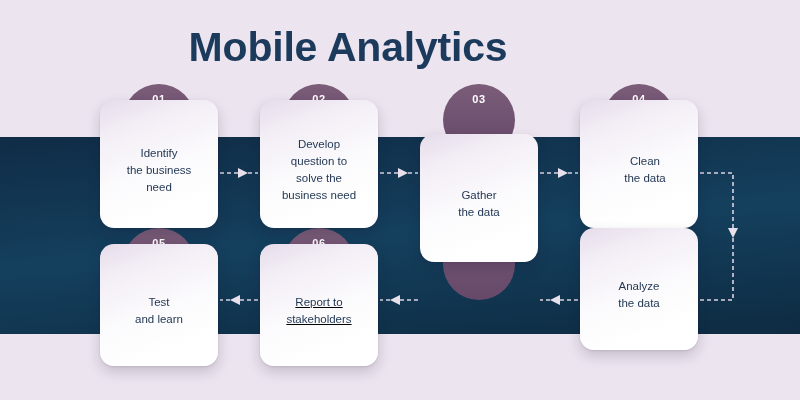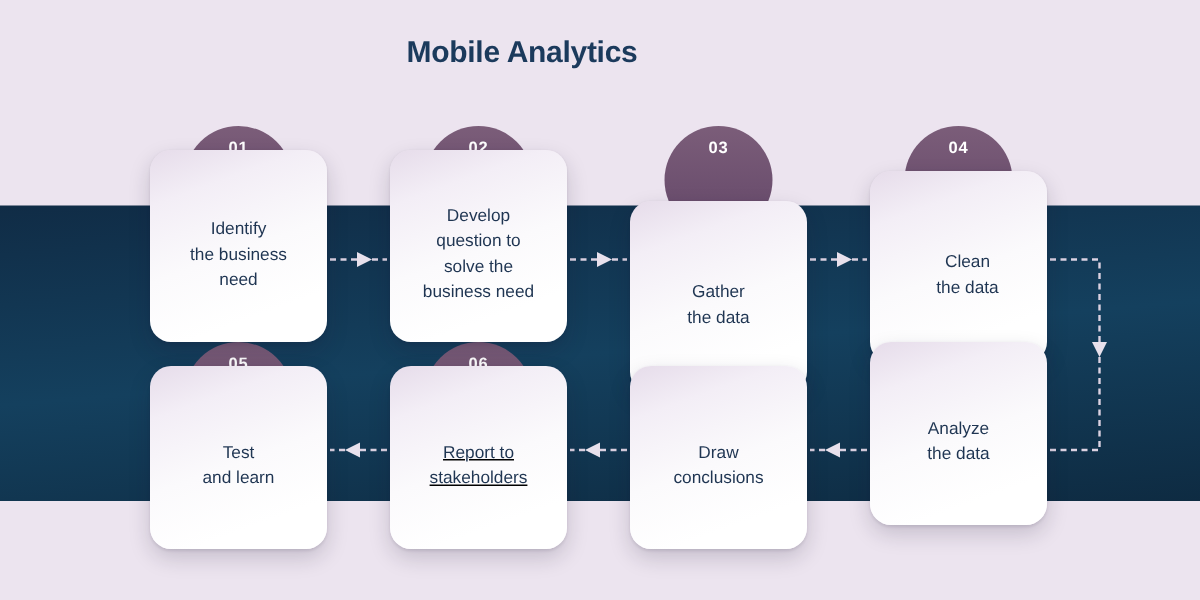--- a/index.html
+++ b/index.html
@@ -34,21 +34,21 @@
     background: linear-gradient(180deg, #0f2c47 0%, #143busy 0%, #123a56 45%, #0f3048 100%);
     background: linear-gradient(175deg, #102c46 0%, #14405e 50%, #0e2b42 100%);
   }
 
   .title {
     position: absolute;
     left: 0;
     top: 24px;
     width: 696px;
     text-align: center;
-    font-size: 20px;
+    font-size: 41px;
     font-weight: 700;
     letter-spacing: -0.2px;
     color: #1b3a5c;
   }
 
   
   .connectors {
     position: absolute;
     left: 0; top: 0;
     width: 800px; height: 400px;
@@ -164,35 +164,31 @@
   <div class="card" style="left:260px; top:100px;">
     <div class="card-text">Develop
 question to
 solve the
 business need</div>
   </div>
   <div class="card" style="left:420px; top:100px;margin-top:34px;">
     <div class="card-text">Gather
 the data</div>
   </div>
-  <div class="card" style="left:580px; top:114px;padding-left:12px;">
+  <div class="card" style="left:580px; top:100px;padding-left:12px;">
     <div class="card-text">Clean
 the data</div>
   </div>
 
   <div class="card row2" style="left:100px; top:244px;">
     <div class="card-text">Test
 and learn</div>
   </div>
   <div class="card row2" style="left:260px; top:244px;text-decoration:underline;">
     <div class="card-text">Report to
 stakeholders</div>
   </div>
-  <div class="card row2" style="left:420px; top:244px;">
-    <div class="card-text">Draw
-conclusions</div>
-  </div>
   <div class="card row2" style="left:580px; top:228px;">
     <div class="card-text">Analyze
 the data</div>
   </div>
 
 </div>
 
 </body></html>

